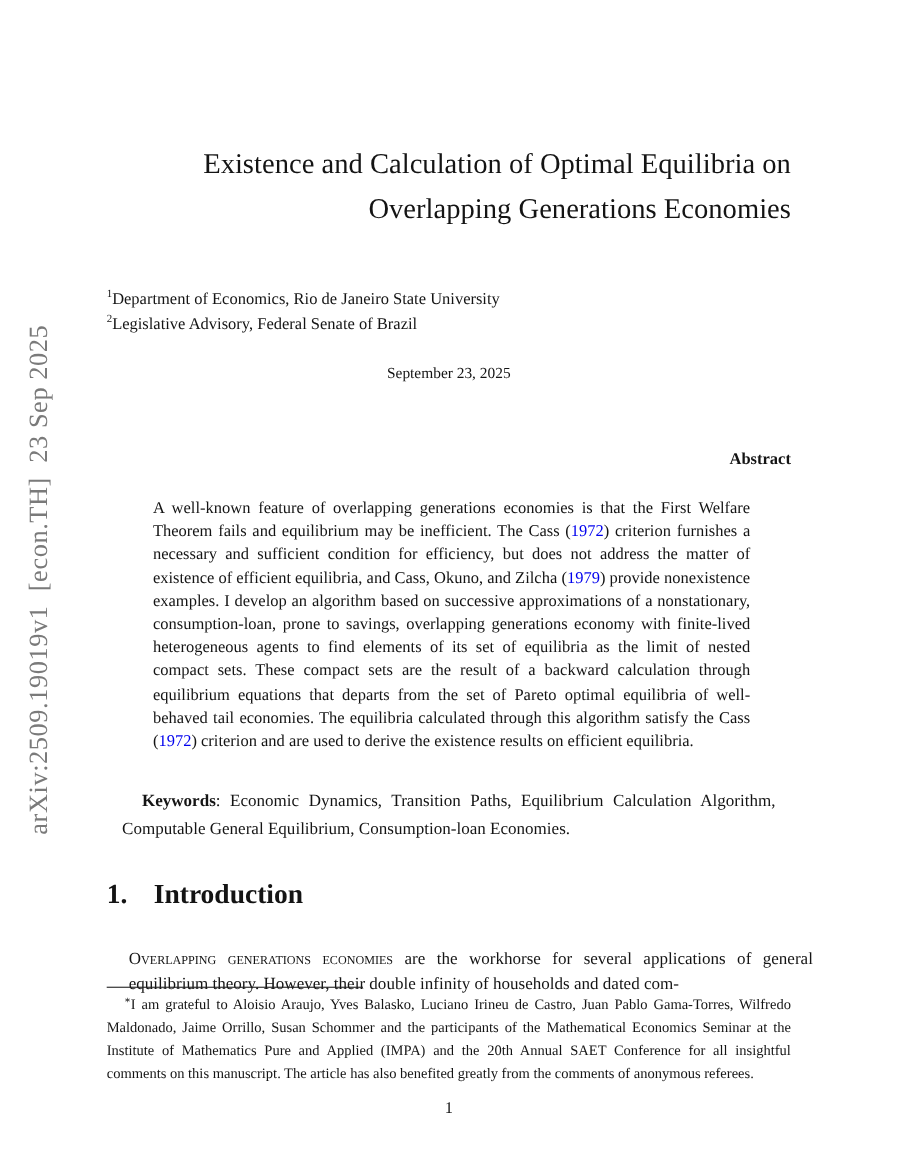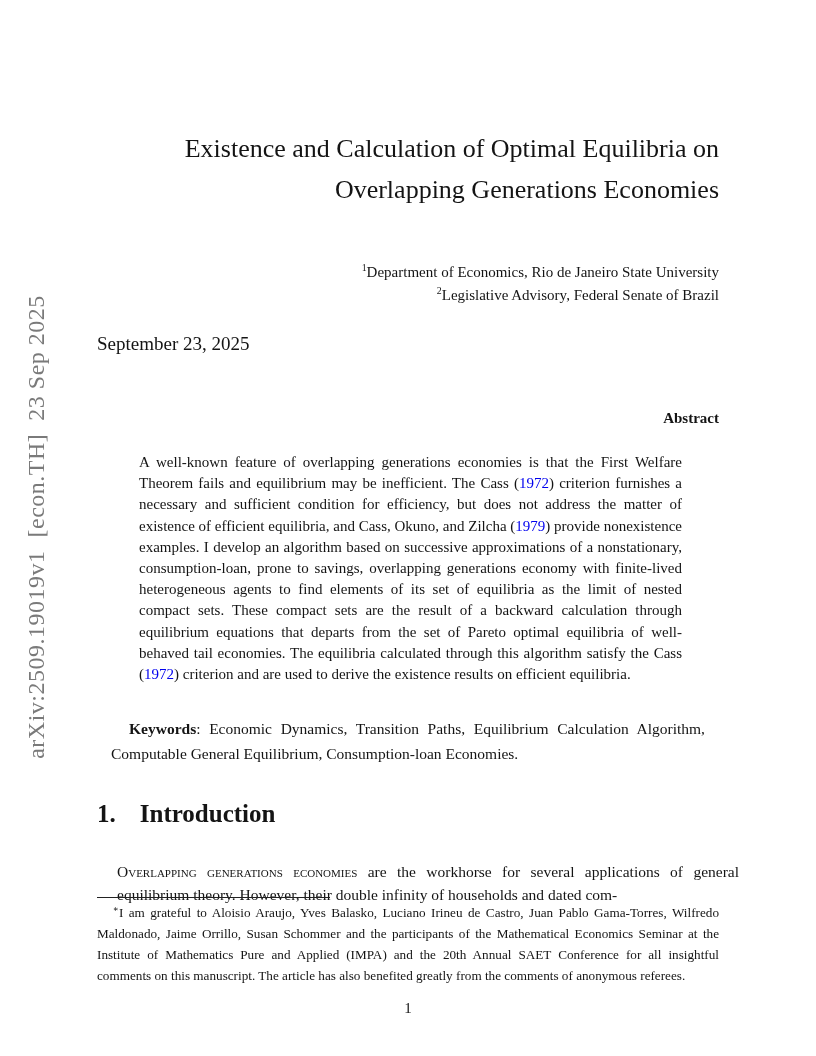--- a/index.html
+++ b/index.html
@@ -46,31 +46,31 @@
     left: 97px;
     width: 622px;
     text-align: center;
     font-size: 18px;
   }
   .affiliations {
     position: absolute;
     top: 261px;
     left: 97px;
     width: 622px;
-    text-align: right;
+    text-align: left;
     font-size: 15px;
     line-height: 23px;
   }
   .date-line {
     position: absolute;
     top: 333px;
     left: 97px;
     width: 622px;
-    text-align: left;
-    font-size: 19px;
+    text-align: center;
+    font-size: 14px;
   }
   .abstract-heading {
     position: absolute;
     top: 410px;
     left: 97px;
     width: 622px;
     text-align: right;
     font-size: 15px;
     font-weight: bold;
   }

